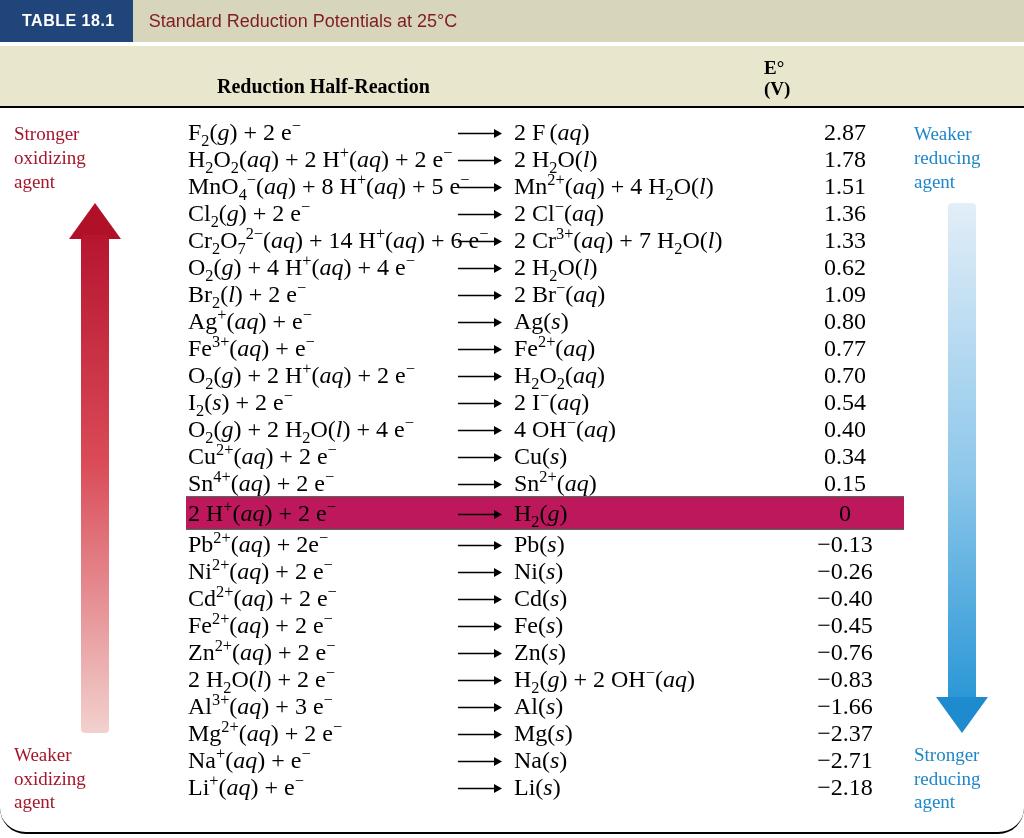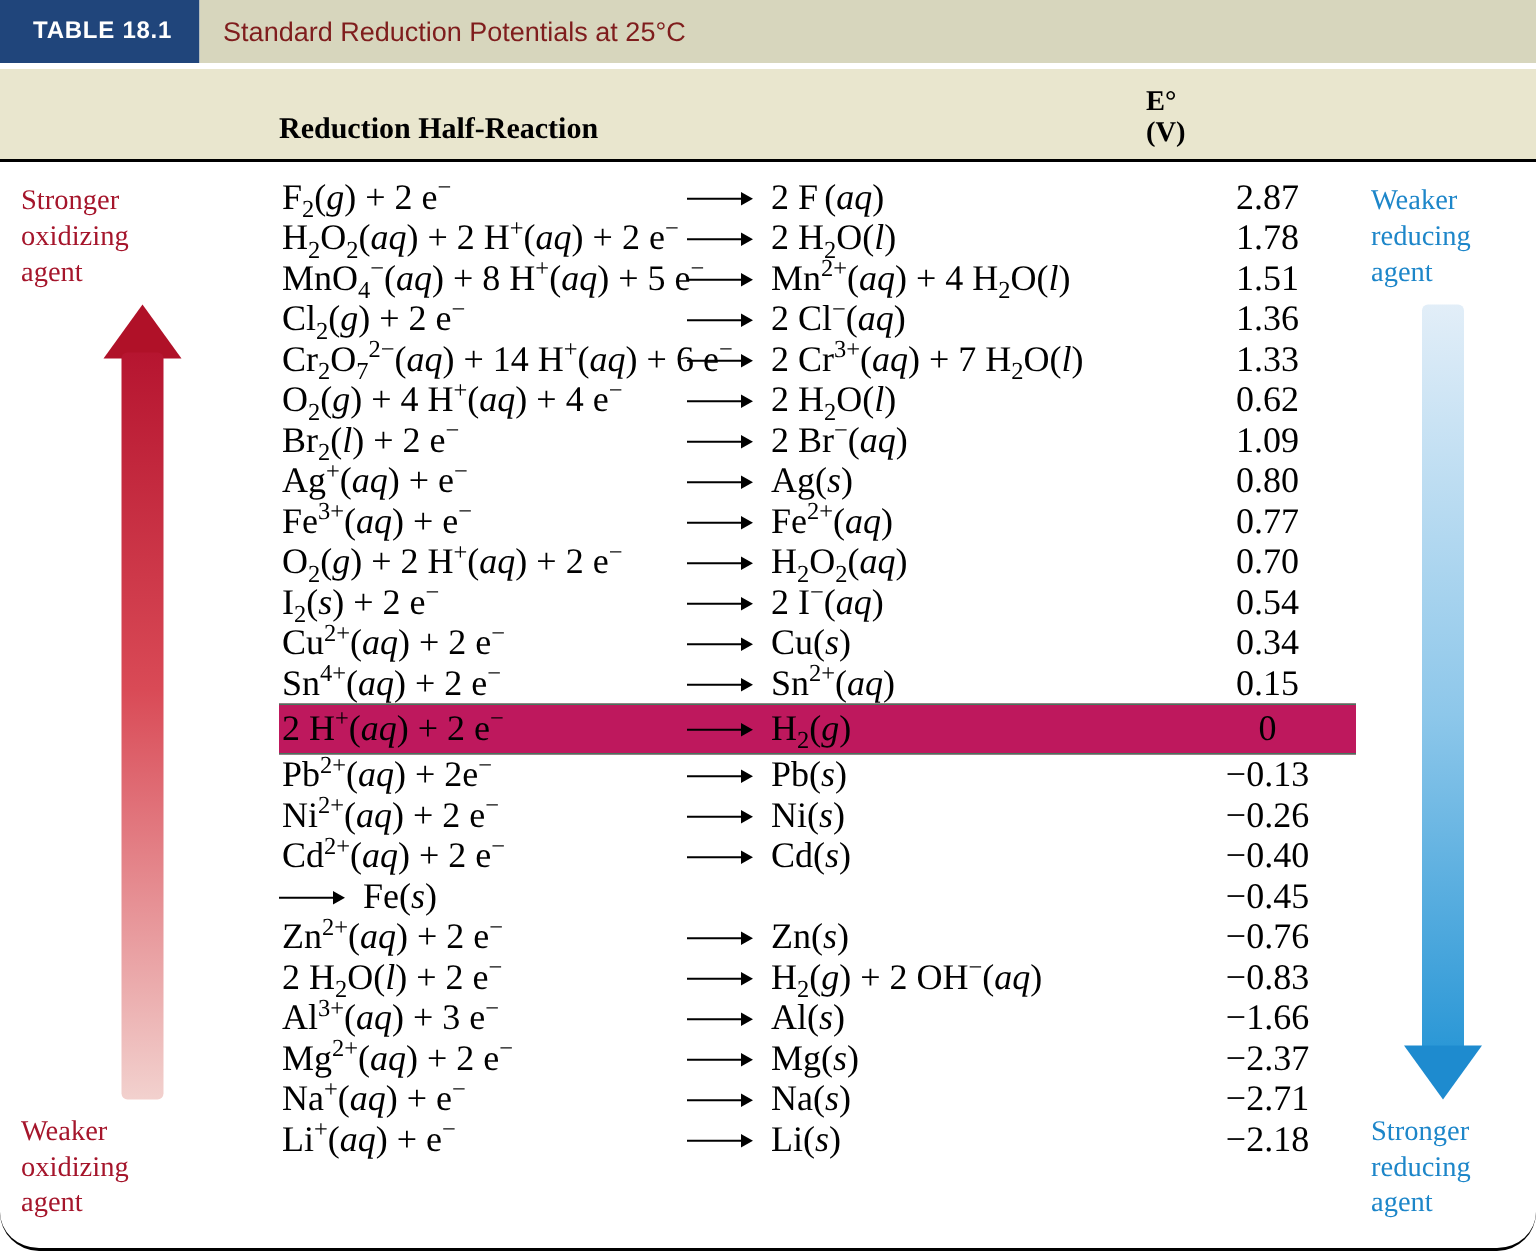--- a/index.html
+++ b/index.html
@@ -49,20 +49,21 @@
   
   .headband {
     background: #e9e6ce;
     height: 66px;
     border-top: 4px solid #ffffff;
     border-bottom: 2px solid #000;
     display: flex;
     align-items: flex-end;
     box-sizing: border-box;
     justify-content: space-between;
+    gap: 31px;
   }
   .headband .spacer-left { width: 186px; }
   .headband .col-header {
     font-family: "Times New Roman", Times, serif;
     font-weight: bold;
     font-size: 20px;
     padding-bottom: 8px;
   }
   .headband .center-head { flex: 1 1 auto; }
   .headband .e-head {
@@ -305,20 +306,29 @@
         <div class="row">
           <div class="lhs">I<sub>2</sub>(<span class="it">s</span>)&nbsp;+&nbsp;2&nbsp;e<sup>−</sup></div>
           <div class="arrow-mid"><svg viewBox="0 0 44 11">
               <line x1="0" y1="5.5" x2="36" y2="5.5" stroke="#000" stroke-width="1.4"></line>
               <polygon points="36,1 44,5.5 36,10" fill="#000"></polygon>
             </svg></div>
           <div class="rhs">2&nbsp;I<sup>−</sup>(<span class="it">aq</span>)</div>
           <div class="eval">0.54</div>
         </div>
         <div class="row">
+          <div class="lhs">O<sub>2</sub>(<span class="it">g</span>)&nbsp;+&nbsp;2&nbsp;H<sub>2</sub>O(<span class="it">l</span>)&nbsp;+&nbsp;4&nbsp;e<sup>−</sup></div>
+          <div class="arrow-mid"><svg viewBox="0 0 44 11">
+              <line x1="0" y1="5.5" x2="36" y2="5.5" stroke="#000" stroke-width="1.4"></line>
+              <polygon points="36,1 44,5.5 36,10" fill="#000"></polygon>
+            </svg></div>
+          <div class="rhs">4&nbsp;OH<sup>−</sup>(<span class="it">aq</span>)</div>
+          <div class="eval">0.40</div>
+        </div>
+        <div class="row">
           <div class="lhs">Cu<sup>2+</sup>(<span class="it">aq</span>)&nbsp;+&nbsp;2&nbsp;e<sup>−</sup></div>
           <div class="arrow-mid"><svg viewBox="0 0 44 11">
               <line x1="0" y1="5.5" x2="36" y2="5.5" stroke="#000" stroke-width="1.4"></line>
               <polygon points="36,1 44,5.5 36,10" fill="#000"></polygon>
             </svg></div>
           <div class="rhs">Cu(<span class="it">s</span>)</div>
           <div class="eval">0.34</div>
         </div>
         <div class="row">
           <div class="lhs">Sn<sup>4+</sup>(<span class="it">aq</span>)&nbsp;+&nbsp;2&nbsp;e<sup>−</sup></div>
@@ -359,20 +369,21 @@
         <div class="row">
           <div class="lhs">Cd<sup>2+</sup>(<span class="it">aq</span>)&nbsp;+&nbsp;2&nbsp;e<sup>−</sup></div>
           <div class="arrow-mid"><svg viewBox="0 0 44 11">
               <line x1="0" y1="5.5" x2="36" y2="5.5" stroke="#000" stroke-width="1.4"></line>
               <polygon points="36,1 44,5.5 36,10" fill="#000"></polygon>
             </svg></div>
           <div class="rhs">Cd(<span class="it">s</span>)</div>
           <div class="eval">−0.40</div>
         </div>
         <div class="row">
+          <div class="lhs">Fe<sup>2+</sup>(<span class="it">aq</span>)&nbsp;+&nbsp;2&nbsp;e<sup>−</sup></div>
           <div class="arrow-mid"><svg viewBox="0 0 44 11">
               <line x1="0" y1="5.5" x2="36" y2="5.5" stroke="#000" stroke-width="1.4"></line>
               <polygon points="36,1 44,5.5 36,10" fill="#000"></polygon>
             </svg></div>
           <div class="rhs">Fe(<span class="it">s</span>)</div>
           <div class="eval">−0.45</div>
         </div>
         <div class="row">
           <div class="lhs">Zn<sup>2+</sup>(<span class="it">aq</span>)&nbsp;+&nbsp;2&nbsp;e<sup>−</sup></div>
           <div class="arrow-mid"><svg viewBox="0 0 44 11">

